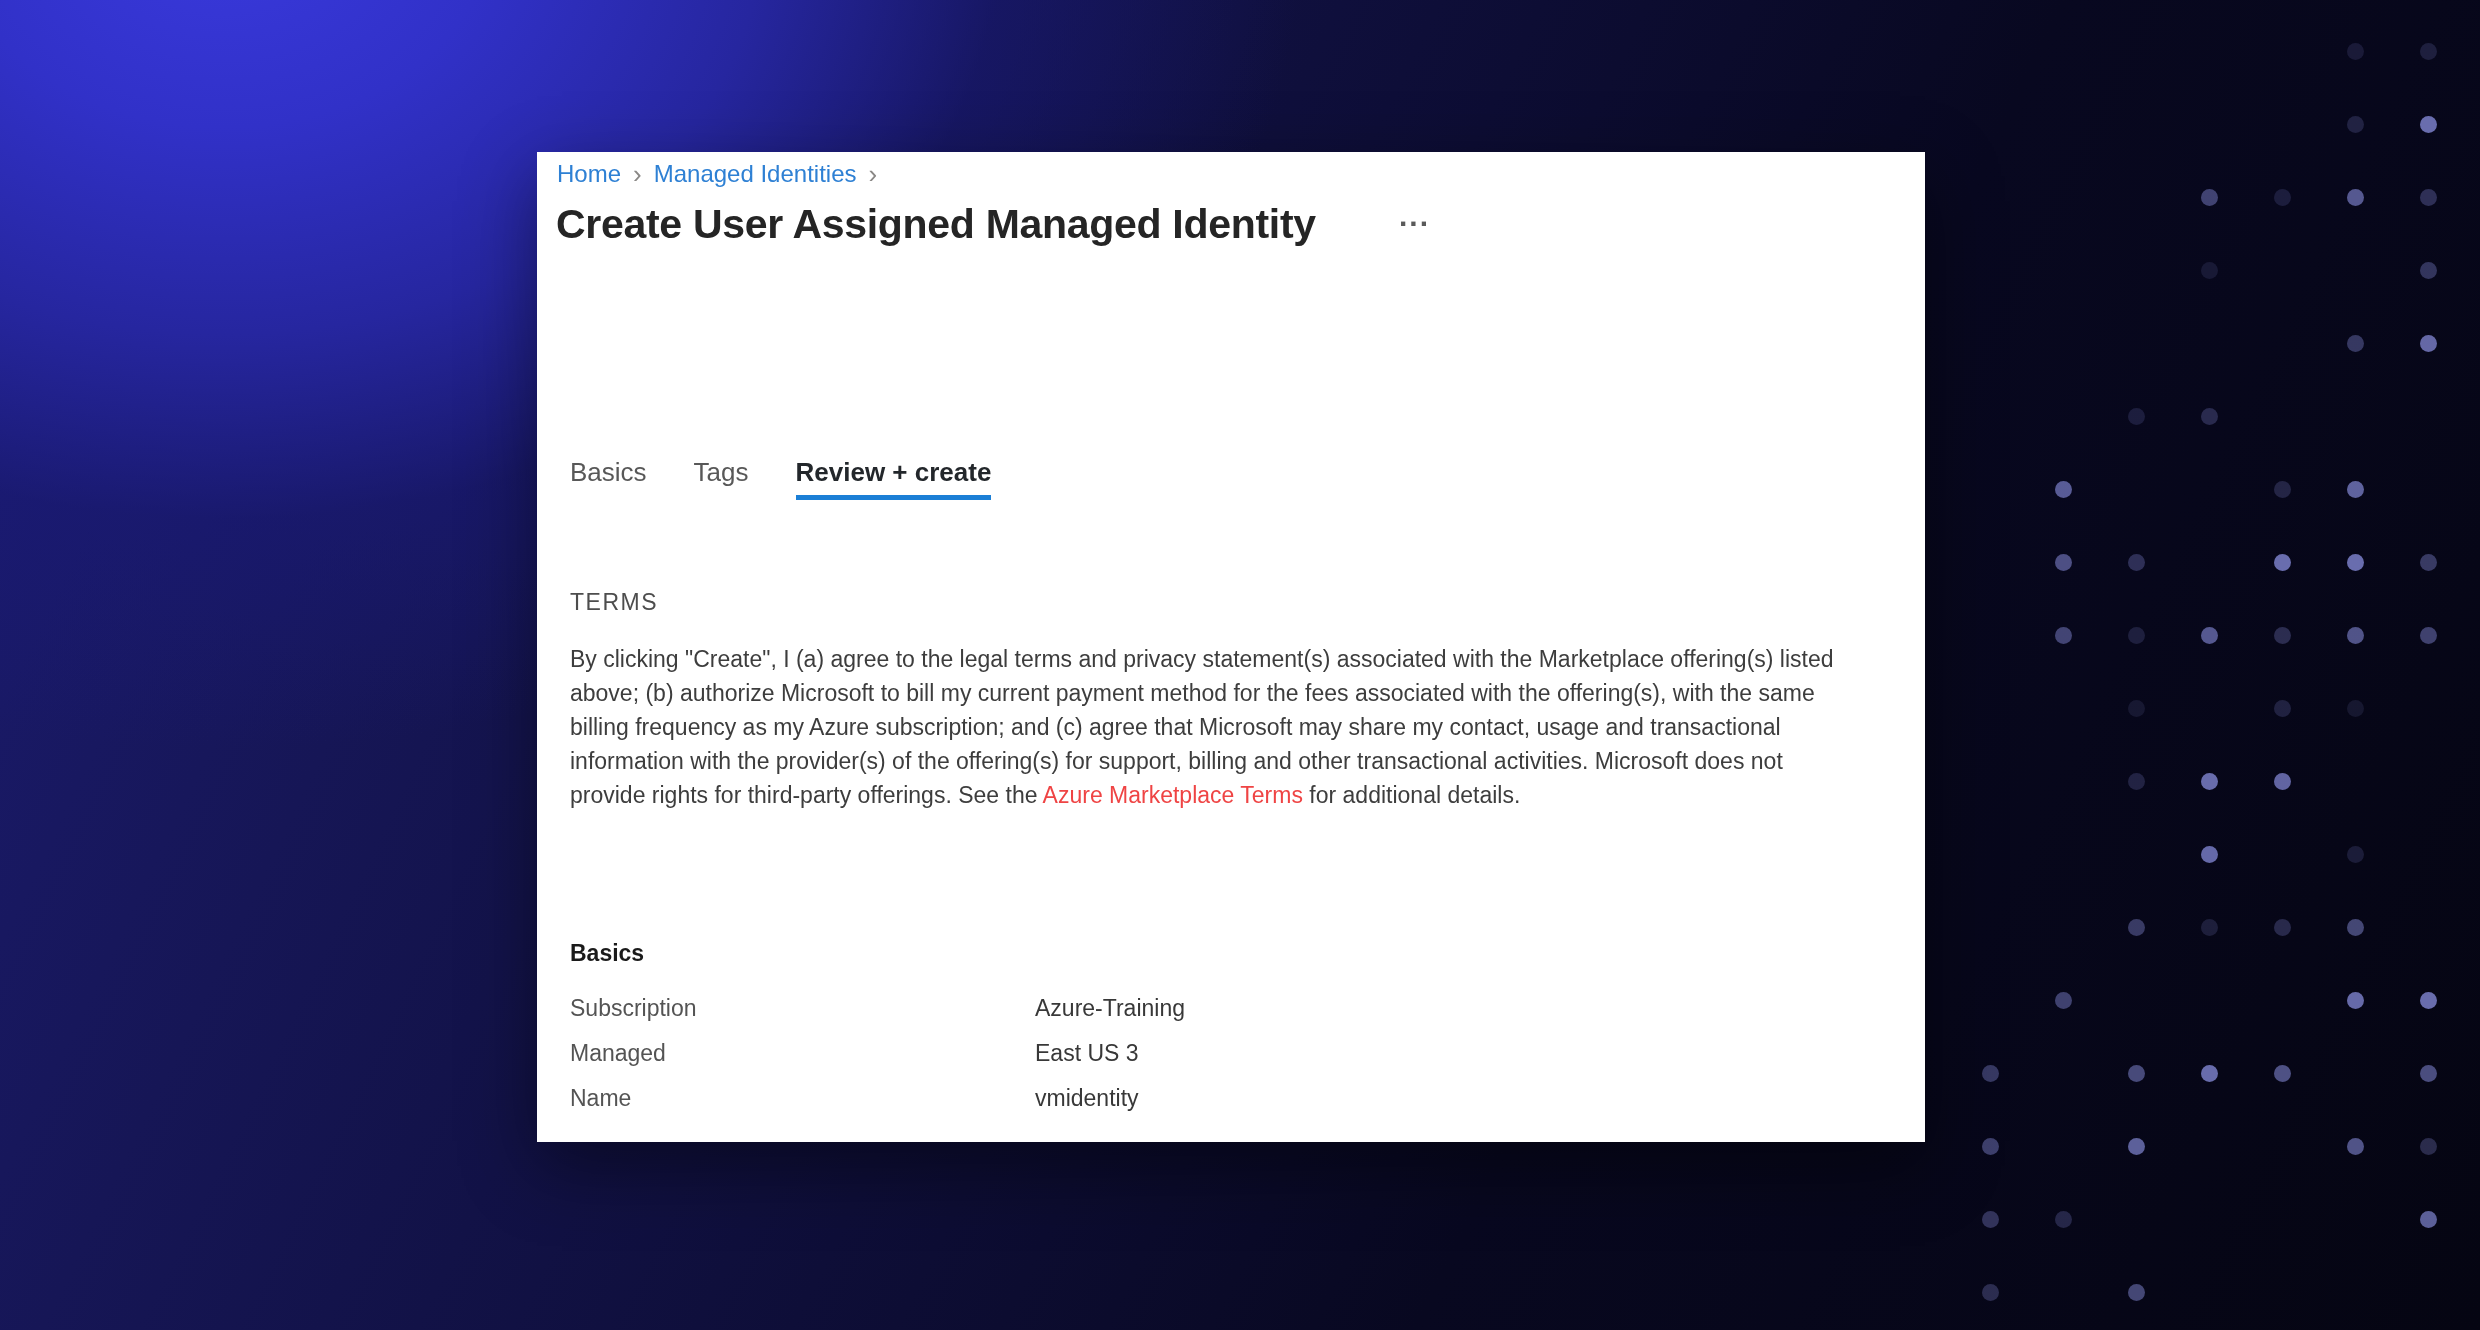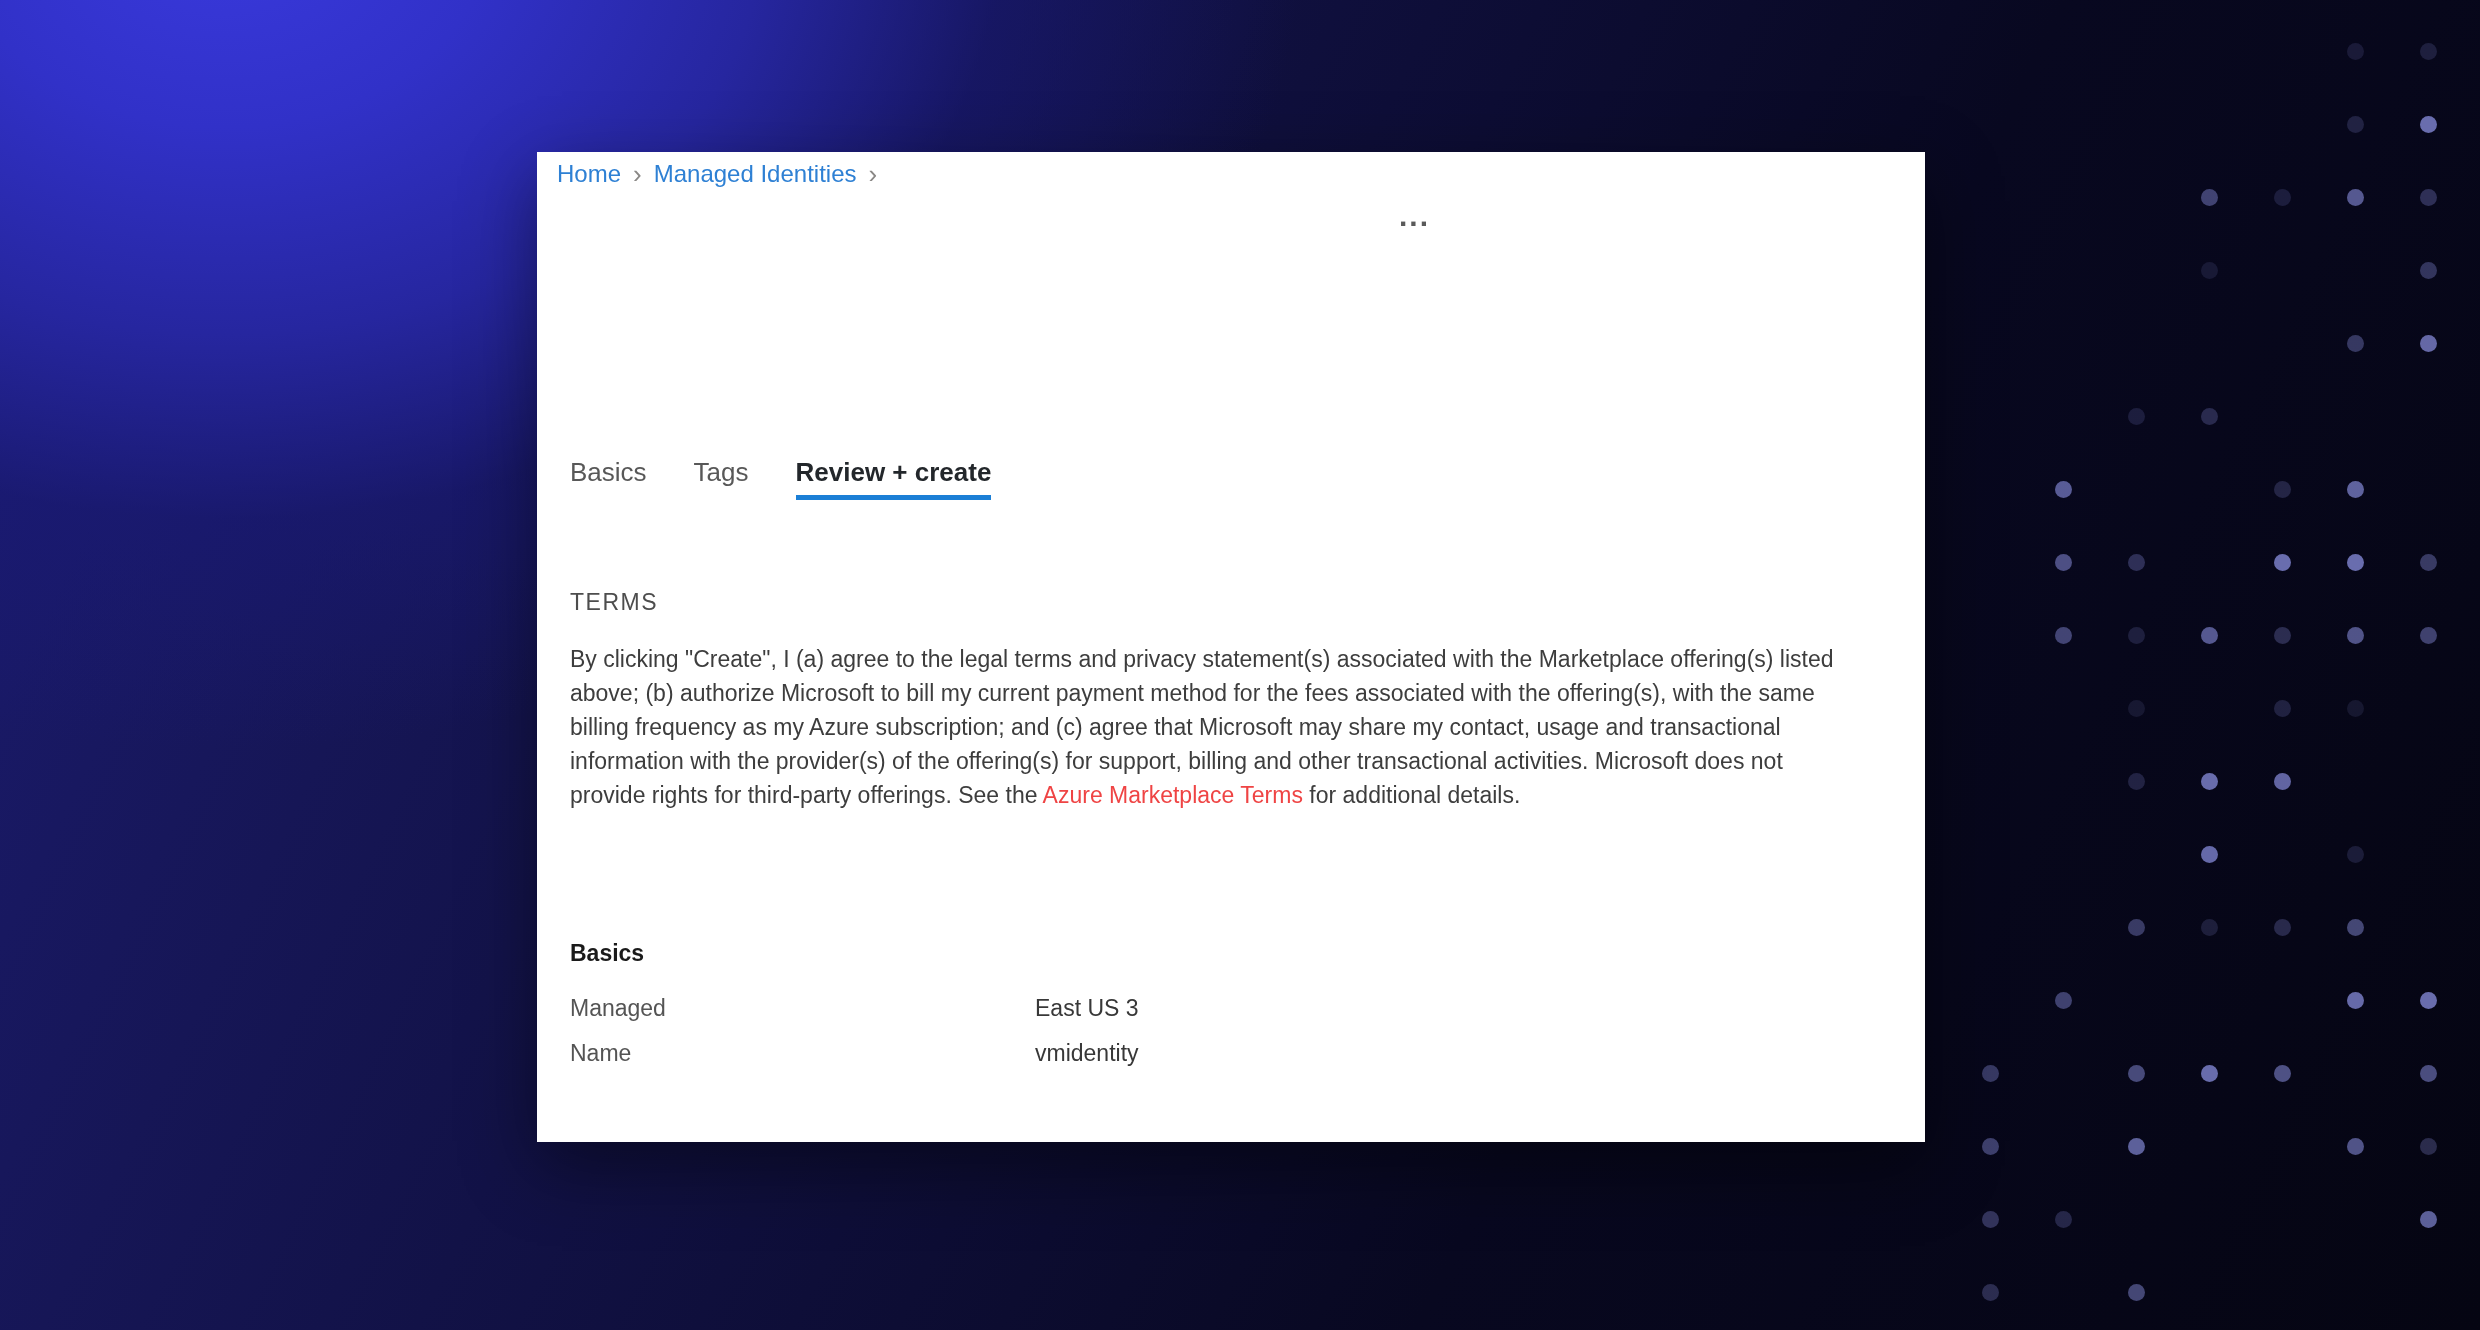--- a/index.html
+++ b/index.html
@@ -214,36 +214,41 @@
 
   <div class="panel">
 
     <div class="breadcrumb">
       <span class="crumb">Home</span>
       <span class="crumb-sep">›</span>
       <span class="crumb">Managed Identities</span>
       <span class="crumb-sep">›</span>
     </div>
 
+    <h1 class="page-title">Create User Assigned Managed Identity</h1>
     <span class="more-menu">...</span>
 
 
     <div class="tabs">
       <span class="tab">Basics</span>
       <span class="tab">Tags</span>
       <span class="tab active">Review + create</span>
     </div>
 
     <div class="terms-heading">TERMS</div>
 
     <p class="terms-text"><span>By clicking "Create", I (a) agree to the legal terms and privacy statement(s) associated with the Marketplace offering(s) listed above; (b) authorize Microsoft to bill my current payment method for the fees associated with the offering(s), with the same billing frequency as my Azure subscription; and (c) agree that Microsoft may share my contact, usage and transactional information with the provider(s) of the offering(s) for support, billing and other transactional activities. Microsoft does not provide rights for third-party offerings. See the </span><span class="inline-link">Azure Marketplace Terms</span><span> for additional details.</span></p>
 
     <div class="section-heading">Basics</div>
 
     <div class="kv-rows">
+      <div class="kv-row">
+        <span class="kv-label">Subscription</span>
+        <span class="kv-value">Azure-Training</span>
+      </div>
       <div class="kv-row">
         <span class="kv-label">Managed</span>
         <span class="kv-value">East US 3</span>
       </div>
       <div class="kv-row">
         <span class="kv-label">Name</span>
         <span class="kv-value">vmidentity</span>
       </div>
     </div>
 

